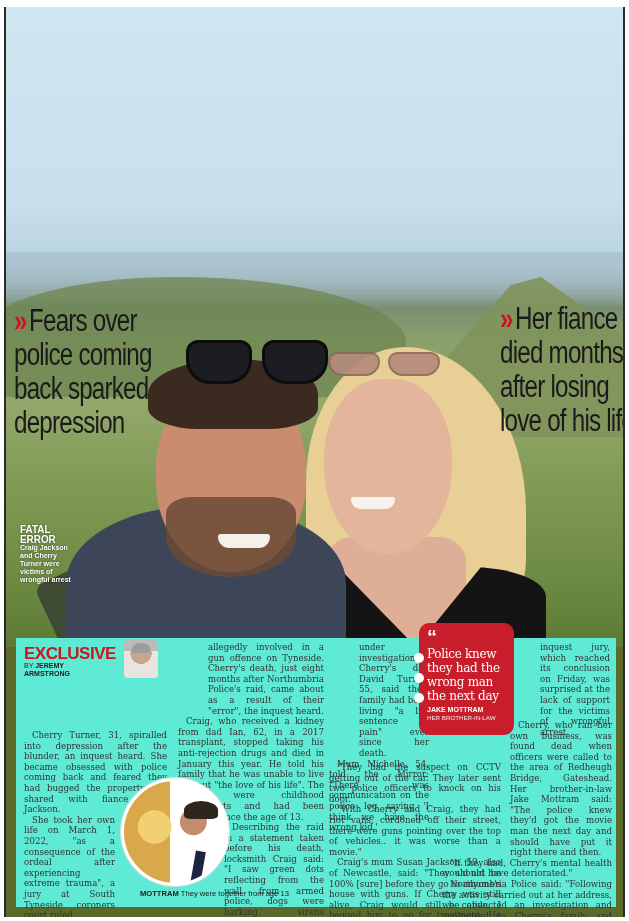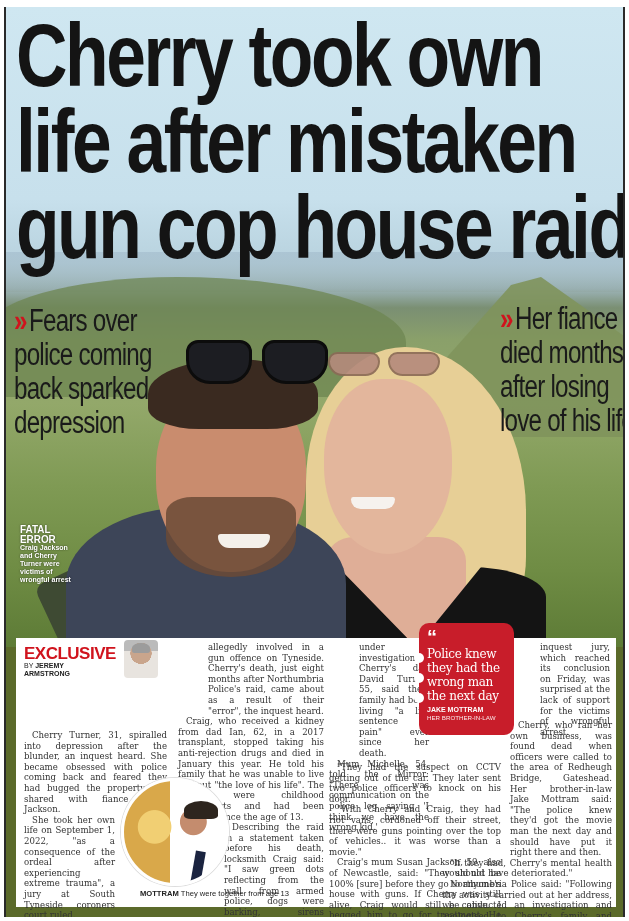--- a/index.html
+++ b/index.html
@@ -41,21 +41,21 @@
   .stand { position: absolute; font-family: "Liberation Sans", sans-serif; color: #1a1a1a; font-size: 31px; line-height: 34px; letter-spacing: -1px; transform: scaleX(0.78); transform-origin: left top; white-space: nowrap; }
   .stand.left { left: 8px; top: 297px; }
   .stand.right { left: 494px; top: 295px; }
   .chev { color: #d0131d; font-weight: bold; letter-spacing: -4px; margin-right: 6px; }
 
   .caption-fatal { position: absolute; left: 14px; top: 476px; font-family: "Liberation Sans", sans-serif; color: #fff; text-shadow: 0 0 2px rgba(0,0,0,.6); margin-top: 41px; }
   .caption-fatal .head { font-size: 11px; font-weight: bold; line-height: 10px; display: block; transform: scaleX(.9); transform-origin: left; }
   .caption-fatal .body { font-size: 7px; line-height: 8px; font-weight: bold; display: block; width: 60px; }
 
   
-  .article { position: absolute; left: 10px; top: 631px; width: 600px; height: 269px; background: #ffffff; }
+  .article { position: absolute; left: 10px; top: 631px; width: 600px; height: 269px; background: #5eead4; }
   .col { position: absolute; top: 4px; font-size: 8.6px; line-height: 10.6px; color: #333; text-align: justify; }
   .col p { text-indent: 8px; }
   .col p.noindent { text-indent: 0; margin-left: 30px; }
 
   .exclusive { position: absolute; left: 8px; top: 6px; font-family: "Liberation Sans", sans-serif; color: #d0131d; font-size: 17px; font-weight: bold; letter-spacing: -0.5px; }
   .byline { position: absolute; left: 8px; top: 24px; font-family: "Liberation Sans", sans-serif; font-size: 7px; line-height: 7.5px; color: #222; }
   .byline b { font-weight: 900; }
   .author-photo { position: absolute; left: 108px; top: 2px; width: 34px; height: 38px; background: radial-gradient(circle at 50% 35%, #c9a58c 0 35%, transparent 36%), linear-gradient(180deg,#bbb 0 30%, #e8e4df 30%); border-radius: 4px; }
   .author-photo .hair { position: absolute; left: 8px; top: 3px; width: 18px; height: 10px; background: #9c9c9c; border-radius: 50% 50% 20% 20%; }
   .intro { position: absolute; left: 8px; top: 42px; width: 143px; font-family: "Liberation Sans", sans-serif; font-weight: bold; font-size: 8.4px; line-height: 10px; color: #111; }
@@ -104,25 +104,20 @@
     <div class="man-face"></div>
     <div class="man-hair"></div>
     <div class="man-beard"></div>
     <div class="man-teeth"></div>
     <div class="sunglasses">
       <div class="lens l"></div>
         <div class="lens r"></div>
     </div>
   </div>
 
-  <h1 class="headline">
-    <span class="line">Cherry took own</span>
-    <span class="line">life after mistaken</span>
-    <span class="line">gun cop house raid</span>
-  </h1>
 
   <div class="stand left">
     <div><span class="chev">»</span><span>Fears over</span></div>
     <div>police coming</div>
     <div>back sparked</div>
     <div>depression</div>
   </div>
 
   <div class="stand right">
     <div><span class="chev">»</span><span>Her fiance</span></div>
@@ -143,21 +138,21 @@
       <span>BY</span> <b>JEREMY</b><br>
       <b>ARMSTRONG</b>
     </div>
     <div class="author-photo">
         <div class="hair"></div>
       </div>
 
 
     <div class="col col1">
       <p>Cherry Turner, 31, spiralled into depression after the blunder, an inquest heard. She became obsessed with police coming back and feared they had bugged the property she shared with fiance Craig Jackson.</p>
-      <p style="padding-right:52px">She took her own life on September 1, 2022, "as a consequence of the ordeal after experiencing extreme trauma", a jury at South Tyneside coroners court ruled.</p>
+      <p style="padding-right:52px">She took her own life on March 1, 2022, "as a consequence of the ordeal after experiencing extreme trauma", a jury at South Tyneside coroners court ruled.</p>
       <p style="padding-right:52px">Squad cars, riot vans and armed officers raided the couple's home in Denton, Newcastle, on December 12, 2021. Craig had been mistaken for another man of the same name who was</p>
     </div>
 
     <div class="col col2">
       <p class="noindent">allegedly involved in a gun offence on Tyneside. Cherry's death, just eight months after Northumbria Police's raid, came about as a result of their "error", the inquest heard.</p>
       <p>Craig, who received a kidney from dad Ian, 62, in a 2017 transplant, stopped taking his anti-rejection drugs and died in January this year. He told his family that he was unable to live without "the love of his life". The couple were childhood sweethearts and had been together since the age of 13.</p>
       <p style="padding-left:46px">Describing the raid in a statement taken before his death, locksmith Craig said: "I saw green dots reflecting from the wall from armed police, dogs were barking, sirens blaring. I was pinned to the ground."</p>
 
     </div>
 

